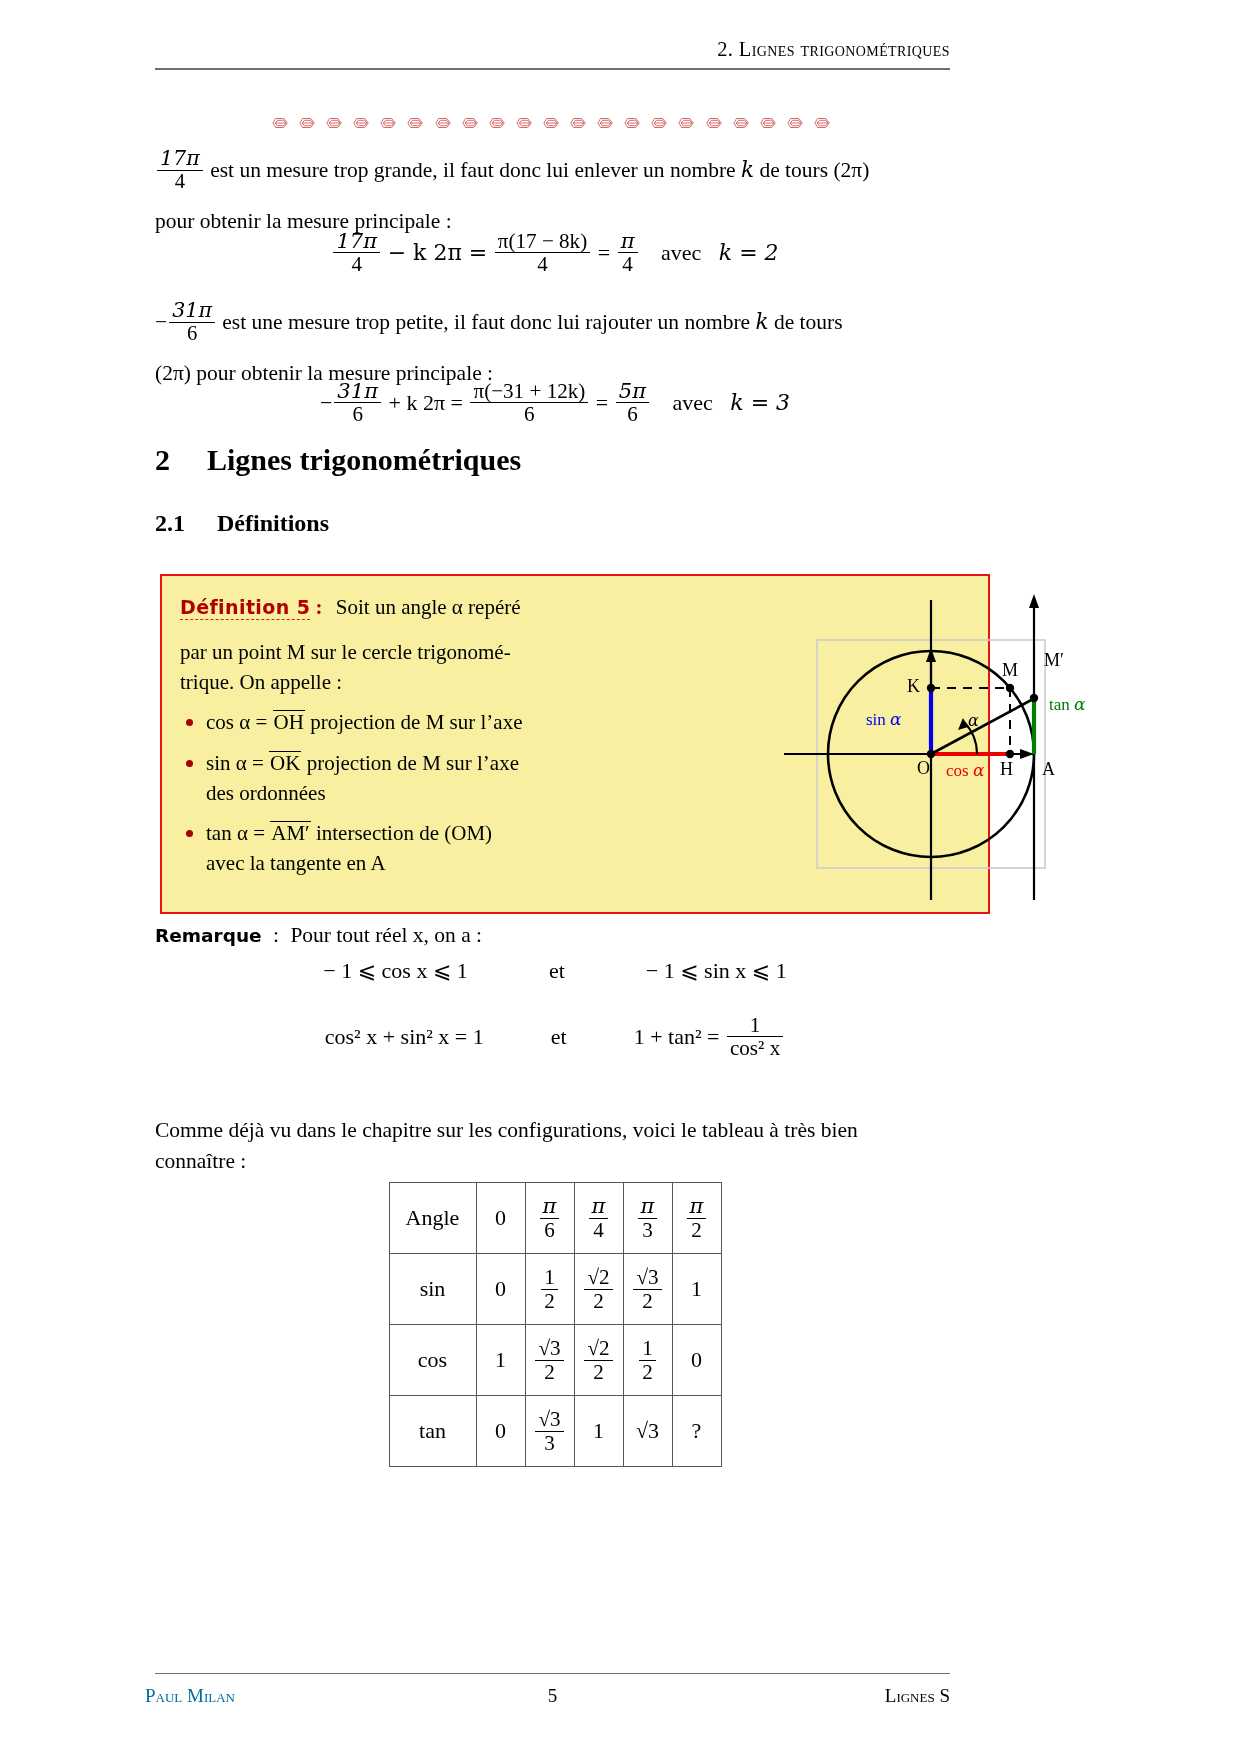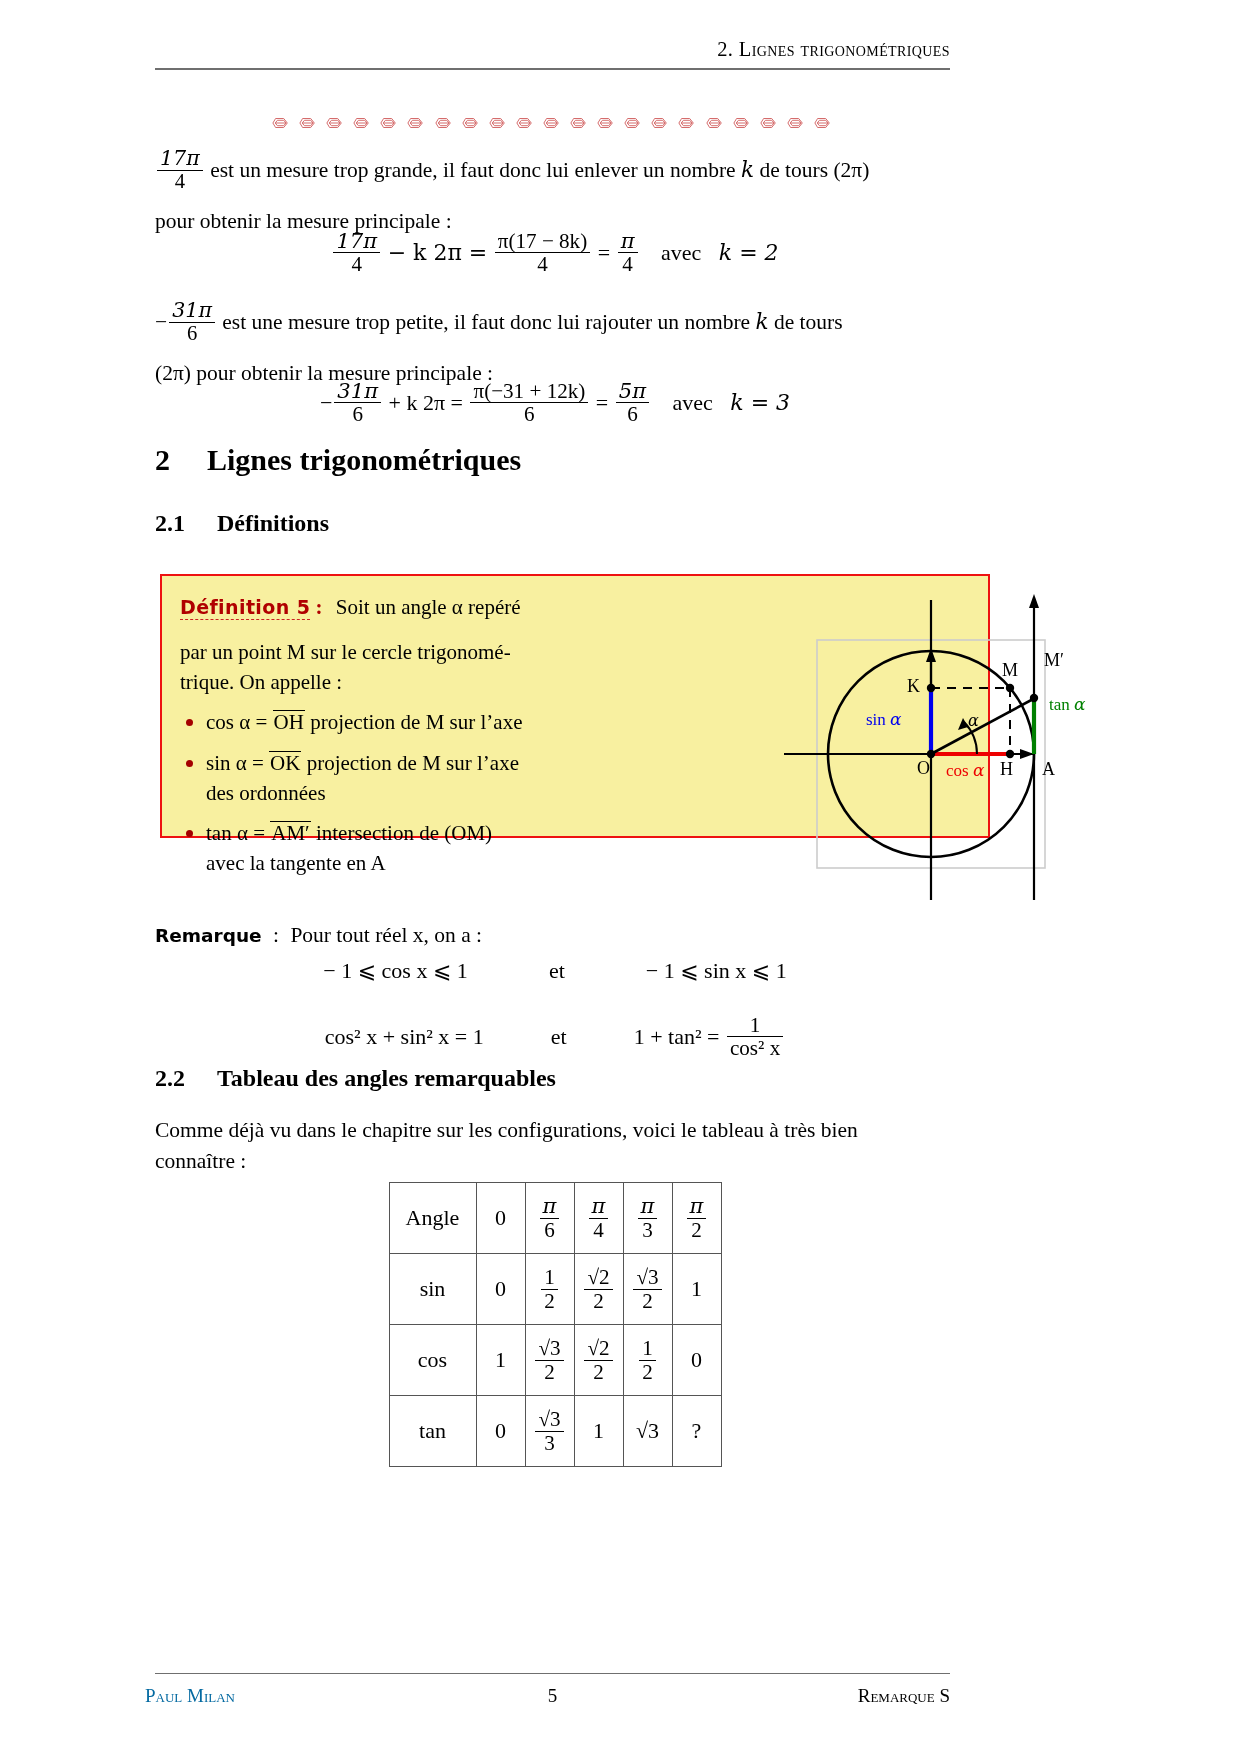--- a/index.html
+++ b/index.html
@@ -42,21 +42,21 @@
   .frac.small { vertical-align:-0.5em; }
 
   
   .h1 { font-size:30px; font-weight:bold; }
   .h1 .num { display:inline-block; width:52px; }
   .h2 { font-size:24px; font-weight:bold; }
   .h2 .num { display:inline-block; width:62px; }
 
   
   .defbox {
-    position:absolute; left:160px; top:574px; width:830px; height:264px;
+    position:absolute; left:160px; top:574px; width:830px; height:340px;
     background:#f8f0a0; border:2.5px solid #ee1111; box-sizing:border-box;
   }
   .def-text { position:absolute; left:18px; top:16px; width:420px; font-size:21px; line-height:1.46; }
   .def-title { font-family:"DejaVu Sans", sans-serif; color:#b00000; font-weight:bold;
                font-size:19px; letter-spacing:.4px; border-bottom:1.6px dashed #cc2222;
                padding-bottom:1px; }
   .def-colon { color:#b00000; font-weight:bold; font-size:21px; }
   ul.defs { list-style:none; margin:10px 0 0 0; padding:0; }
   ul.defs li { position:relative; padding-left:26px; margin-bottom:11px; line-height:1.42; }
   ul.defs li:before {
@@ -419,23 +419,20 @@
       <span>et</span>
       <span style="display:inline-block;width:56px;"></span>
       <span>1 + tan² =</span>
       <span class="frac">
         <span class="num">1</span>
         <span class="den">cos² x</span>
       </span>
     </div>
   </div>
 
-  <div class="col h2" style="top:1065px;">
-    <span class="num">2.2</span><span>Tableau des angles remarquables</span>
-  </div>
 
   <div class="col" style="top:1115px;">
     <div class="para">Comme déjà vu dans le chapitre sur les configurations, voici le tableau à très bien</div>
     <div class="para">connaître :</div>
   </div>
 
   <div class="col" style="top:1182px;">
     <table class="angles">
       <tbody>
 
@@ -530,15 +527,15 @@
           <td class="c">?</td>
         </tr>
 
       </tbody>
     </table>
   </div>
 
   <div class="ftr-rule"></div>
   <div class="ftr ftr-left">Paul Milan</div>
   <div class="ftr ftr-mid">5</div>
-  <div class="ftr ftr-right">Remarque S</div>
+  <div class="ftr ftr-right">Lignes S</div>
 
 </div>
 
 </body></html>

